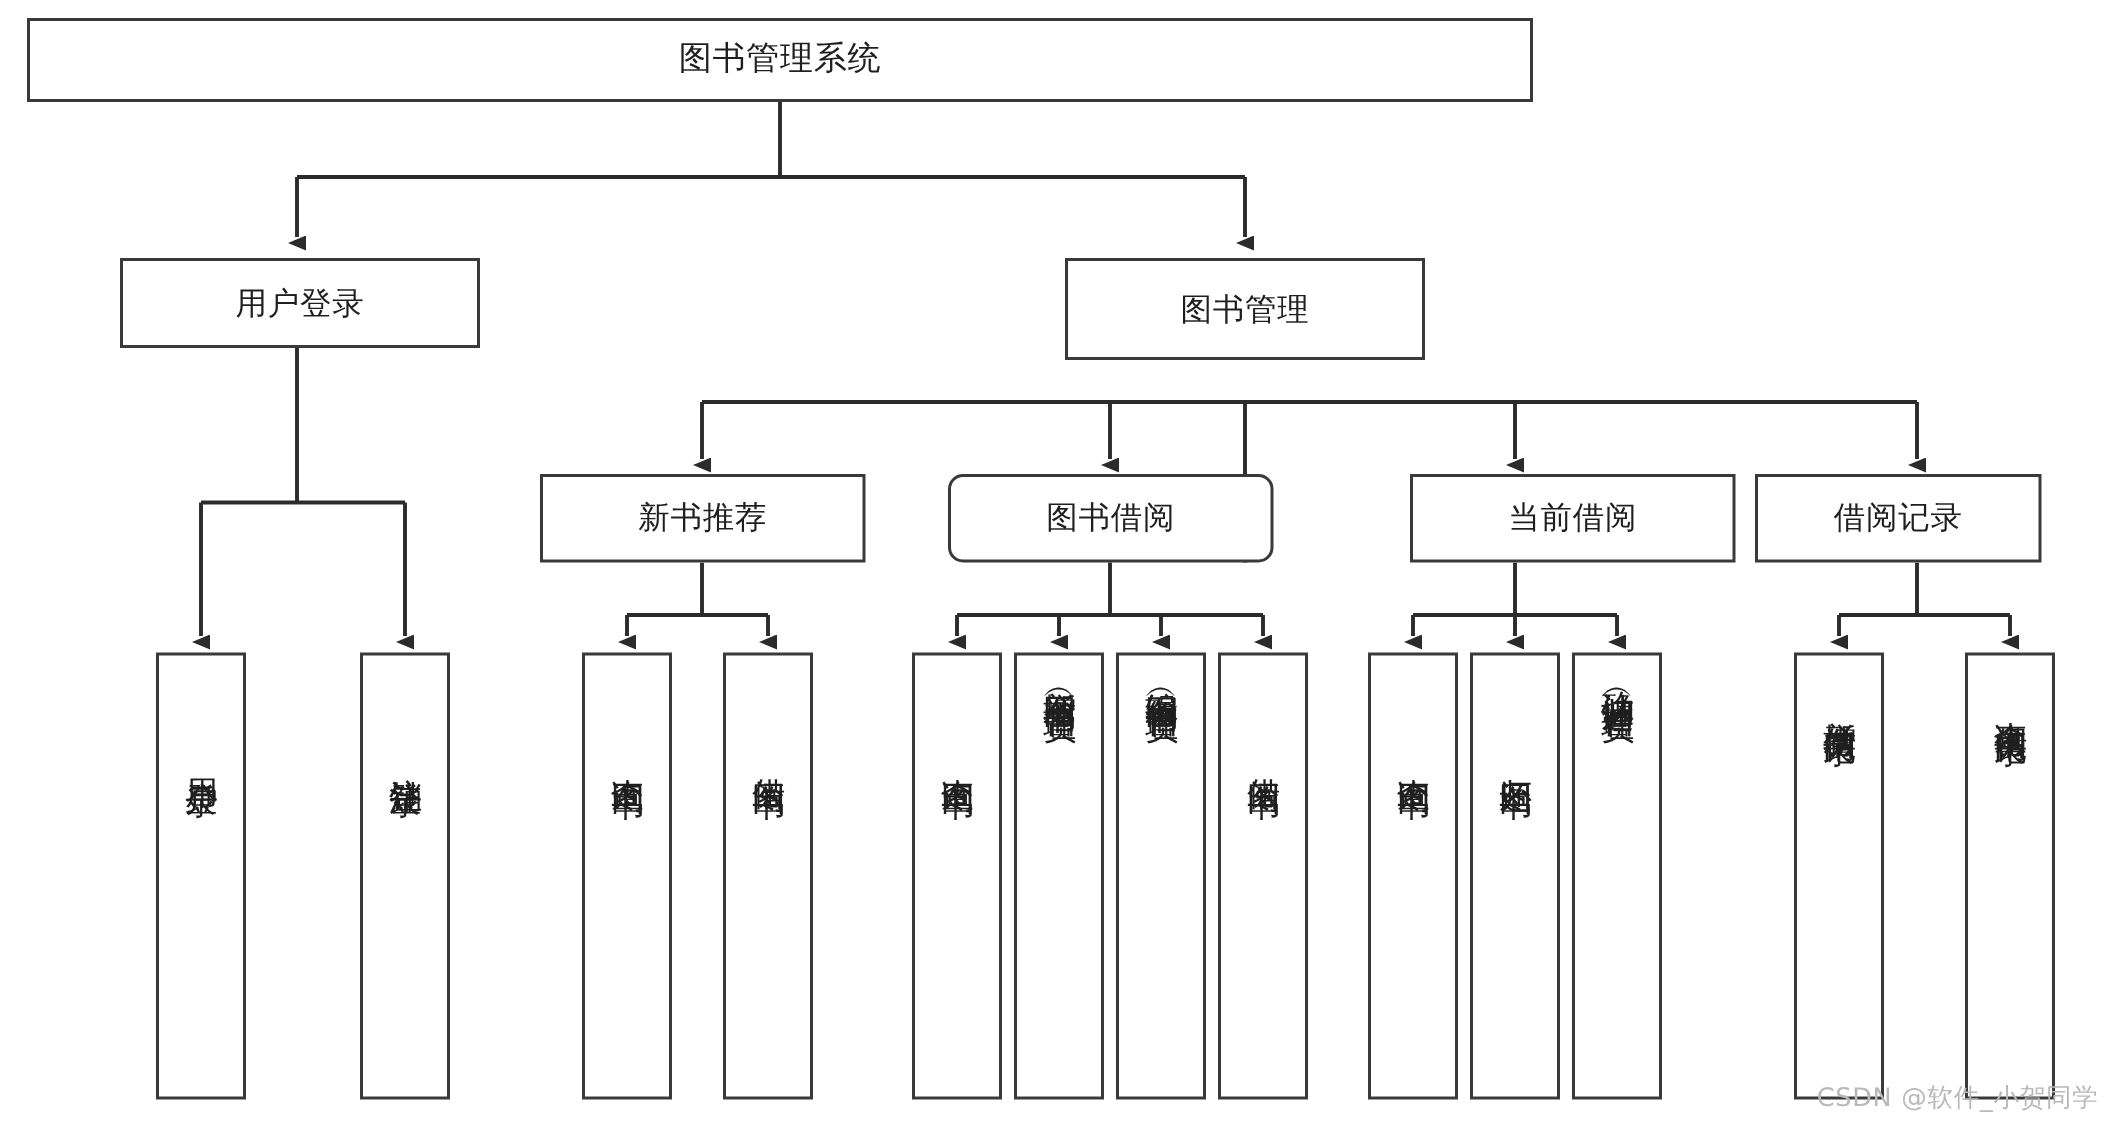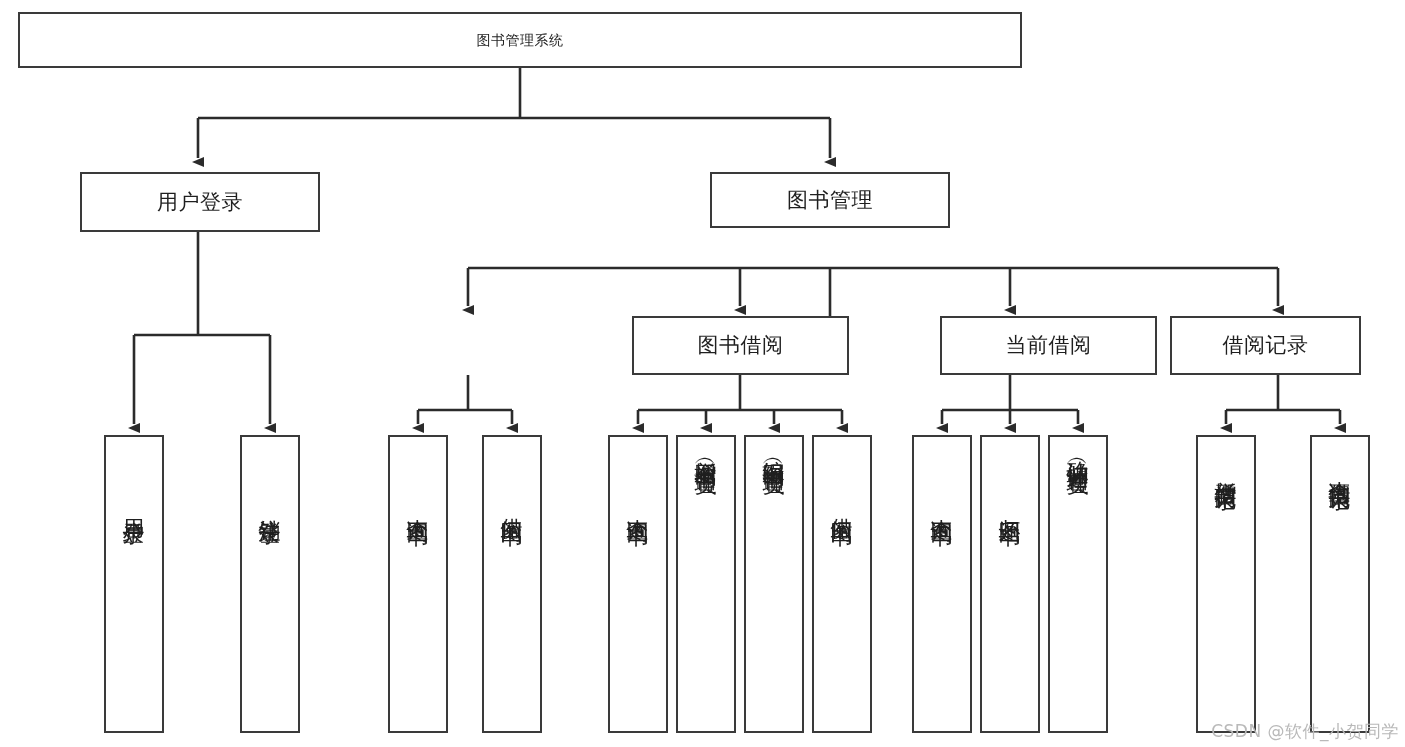--- a/index.html
+++ b/index.html
@@ -32,21 +32,21 @@
     justify-content:center;
     z-index:2;
   }
   .node .lbl{
     font-size:21px;
     line-height:1.15;
     color:#1f1f1f;
     letter-spacing:0.5px;
     white-space:nowrap;
   }
-  .node.root .lbl{font-size:14px;text-align:center;}
+  .node.root .lbl{font-size:22px;text-align:center;}
   .node.lvl2 .lbl{font-size:21px;}
   .node.lvl3 .lbl{font-size:21px;}
   
   .node.leaf{
     align-items:flex-start;
     justify-content:center;
     padding-top:4px;
   }
   .node.leaf .lbl{
     writing-mode:vertical-rl;
@@ -124,25 +124,28 @@
     </g>
   </svg>
 
   <div class="node root" style="left:18px; top:12px; width:1004px; height:56px;">
     <span class="lbl">图书管理系统</span>
   </div>
 
   <div class="node lvl2" style="left:80px; top:172px; width:240px; height:60px;">
     <span class="lbl">用户登录</span>
   </div>
-  <div class="node lvl2" style="left:710px; top:172px; width:240px; height:56px;">
+  <div class="node lvl2" style="left:710px; top:172px; width:240px; height:68px;">
     <span class="lbl">图书管理</span>
   </div>
 
-  <div class="node lvl3" style="left:632px; top:316px; width:217px; height:59px;">
+  <div class="node lvl3" style="left:360px; top:316px; width:217px; height:59px;">
+    <span class="lbl">新书推荐</span>
+  </div>
+  <div class="node lvl3" style="left:632px; top:316px; width:217px; height:59px;border-radius:10px;">
     <span class="lbl">图书借阅</span>
   </div>
   <div class="node lvl3" style="left:940px; top:316px; width:217px; height:59px;">
     <span class="lbl">当前借阅</span>
   </div>
   <div class="node lvl3" style="left:1170px; top:316px; width:191px; height:59px;">
     <span class="lbl">借阅记录</span>
   </div>
 
   <div class="node leaf" style="left:104px; top:435px; width:60px; height:298px; padding-top:64px;">

